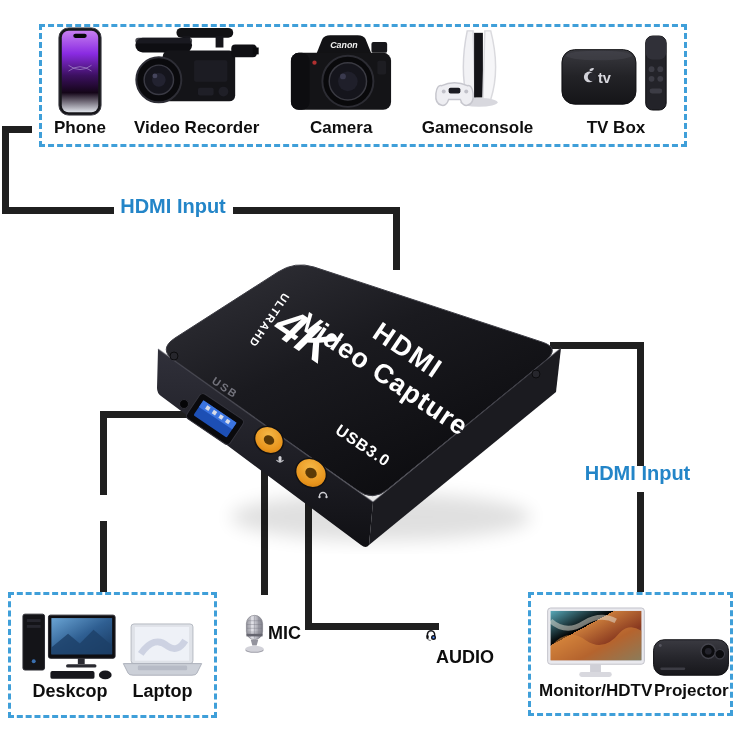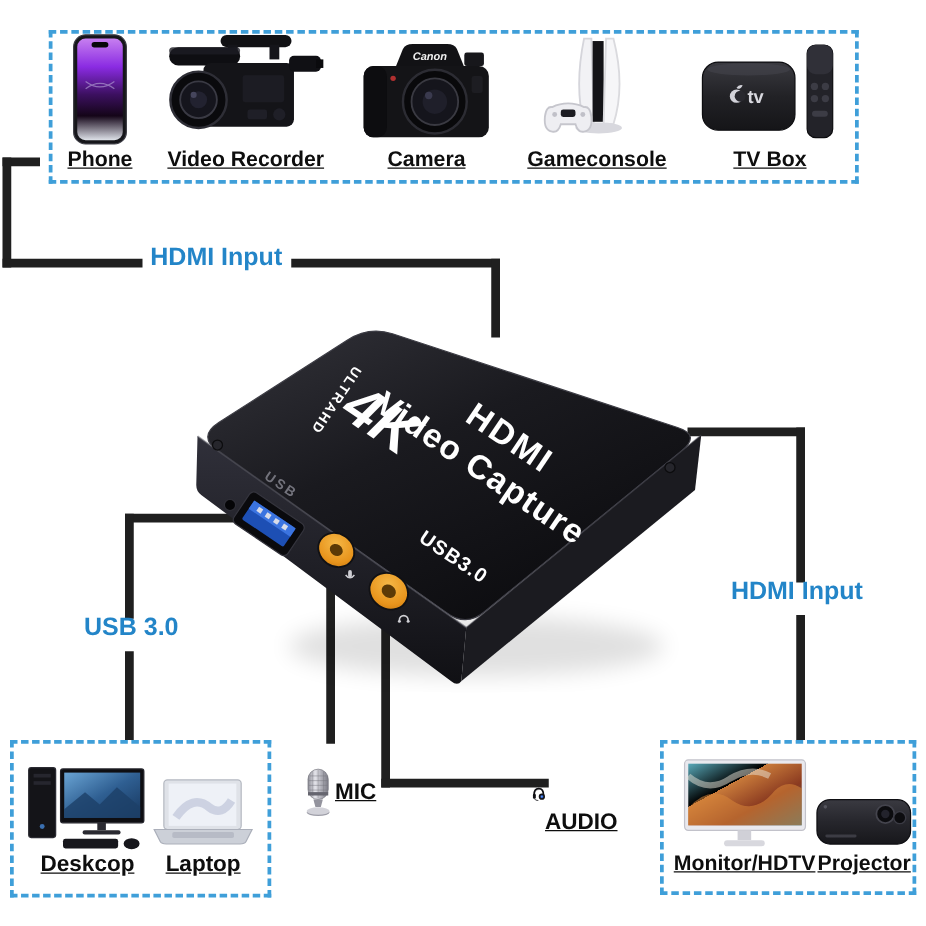--- a/index.html
+++ b/index.html
@@ -15,21 +15,20 @@
     border:3px dashed #3f9fd9;
     background:#ffffff;
     display:flex; align-items:flex-end; justify-content:space-between;
   }
   .device-item {
     display:flex; flex-direction:column; align-items:center; justify-content:flex-end;
   }
   .device-label {
     font-size:17px; font-weight:700; color:#0e0e0e; white-space:nowrap; line-height:1.2;
     padding-bottom:2px;
-    text-decoration:underline;
   }
   .device-label.lg { font-size:18px; }
 
   .line { position:absolute; background:#1f1f1f; }
 
   .blue-label {
     position:absolute; color:#2385c8; font-weight:700; font-size:20px;
     text-align:center; white-space:nowrap; letter-spacing:0px; line-height:1.1;
   }
 
@@ -53,21 +52,20 @@
   <div class="line" style="left:100px;top:411px; width:108px; height:7px;"></div>
   <div class="line" style="left:100px;top:411px; width:7px;   height:84px;"></div>
   <div class="line" style="left:100px;top:521px; width:7px;   height:72px;"></div>
 
   <div class="line" style="left:261px;top:458px; width:7px;  height:137px;"></div>
 
   <div class="line" style="left:305px;top:490px; width:7px;  height:140px;"></div>
   <div class="line" style="left:305px;top:623px; width:134px; height:7px;"></div>
 
   <div class="blue-label" style="left:112px; top:195px; width:122px;">HDMI Input</div>
-  <div class="blue-label" style="left:55px;  top:491px; width:100px;">USB 3.0</div>
   <div class="blue-label" style="left:560px; top:462px; width:155px;">HDMI Input</div>
 
   <div class="group-box" style="left:39px; top:24px; width:648px; height:123px; padding:6px 12px 4px 12px;">
 
     <div class="device-item">
       <svg width="46" height="93" viewBox="0 0 48 95">
         <defs>
           <linearGradient id="phScr" x1="0" y1="0" x2="0" y2="1">
             <stop offset="0" stop-color="#c77ff0"></stop>
               <stop offset="0.28" stop-color="#8a2be2"></stop>

